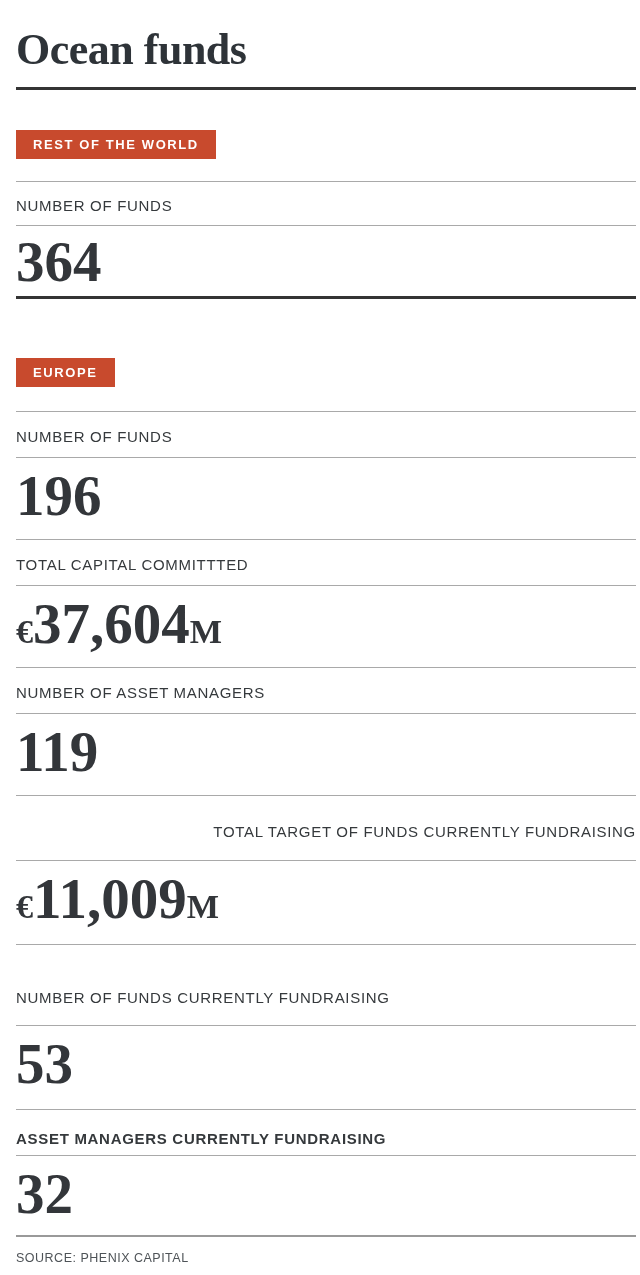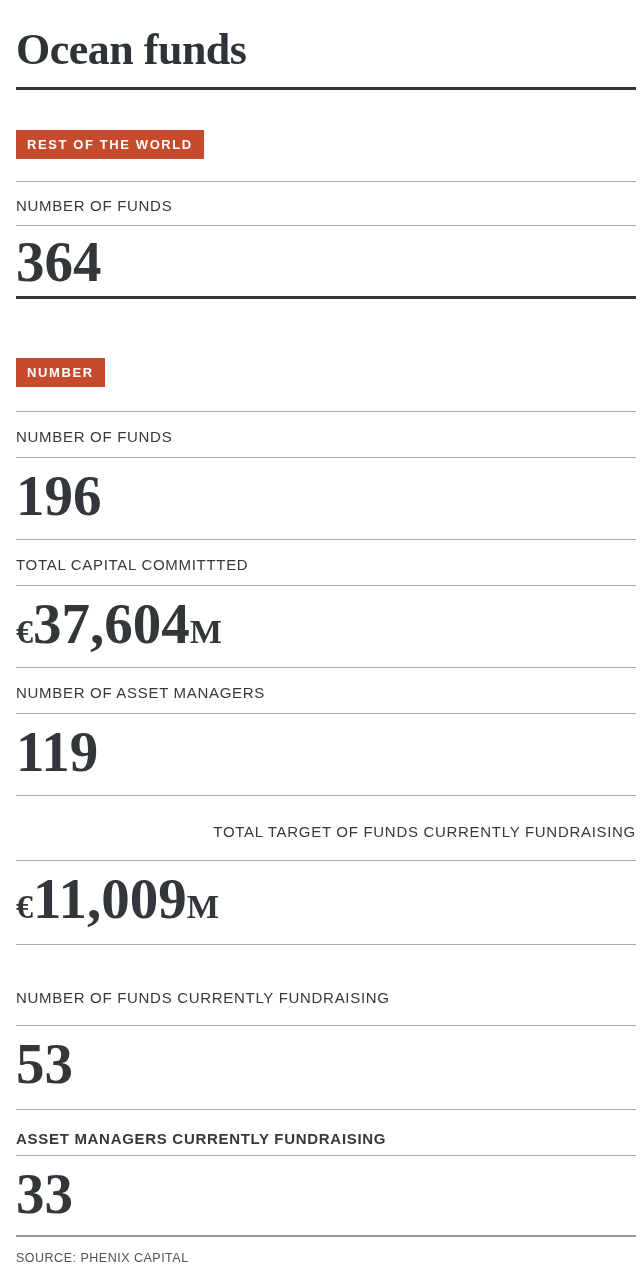--- a/index.html
+++ b/index.html
@@ -33,21 +33,21 @@
     margin: 0 4px 0 16px;
   }
   .badge {
     display: inline-block;
     background: #c84a2d;
     color: #ffffff;
     font-weight: 700;
     font-size: 13px;
     line-height: 1;
     letter-spacing: 1.6px;
-    padding: 8px 11px;
+    padding: 8px 17px;
   }
   .s-row .badge { margin: 40px 0 22px 0; }
   .s-europe .badge { margin: 59px 0 24px 0; }
   .stats { }
   .s-row .stats { border-bottom: 3px solid #343434; }
   .s-europe .stats { border-bottom: 2px solid #999999; }
   .stat-label {
     border-top: 1px solid #a9a9a9;
     border-bottom: 1px solid #a9a9a9;
     padding: 16px 0 11px 0;
@@ -94,21 +94,21 @@
     <span class="badge">REST OF THE WORLD</span>
     <div class="stats">
       <div class="stat">
         <div class="stat-label">NUMBER OF FUNDS</div>
         <div class="stat-value"><span class="cur"></span><span class="num">364</span><span class="unit"></span></div>
       </div>
     </div>
   </section>
 
   <section class="s-europe">
-    <span class="badge">NUMBER</span>
+    <span class="badge">EUROPE</span>
     <div class="stats">
 
       <div class="stat">
         <div class="stat-label">NUMBER OF FUNDS</div>
         <div class="stat-value"><span class="cur"></span><span class="num">196</span><span class="unit"></span></div>
       </div>
 
       <div class="stat">
         <div class="stat-label">TOTAL CAPITAL COMMITTTED</div>
         <div class="stat-value"><span class="cur">€</span><span class="num">37,604</span><span class="unit">M</span></div>
@@ -124,21 +124,21 @@
         <div class="stat-value"><span class="cur">€</span><span class="num">11,009</span><span class="unit">M</span></div>
       </div>
 
       <div class="stat">
         <div class="stat-label">NUMBER OF FUNDS CURRENTLY FUNDRAISING</div>
         <div class="stat-value"><span class="cur"></span><span class="num">53</span><span class="unit"></span></div>
       </div>
 
       <div class="stat">
         <div class="stat-label">ASSET MANAGERS CURRENTLY FUNDRAISING</div>
-        <div class="stat-value"><span class="cur"></span><span class="num">33</span><span class="unit"></span></div>
+        <div class="stat-value"><span class="cur"></span><span class="num">32</span><span class="unit"></span></div>
       </div>
 
     </div>
   </section>
 
   <div class="source">SOURCE: PHENIX CAPITAL</div>
 
 </div>
 
 </body></html>

